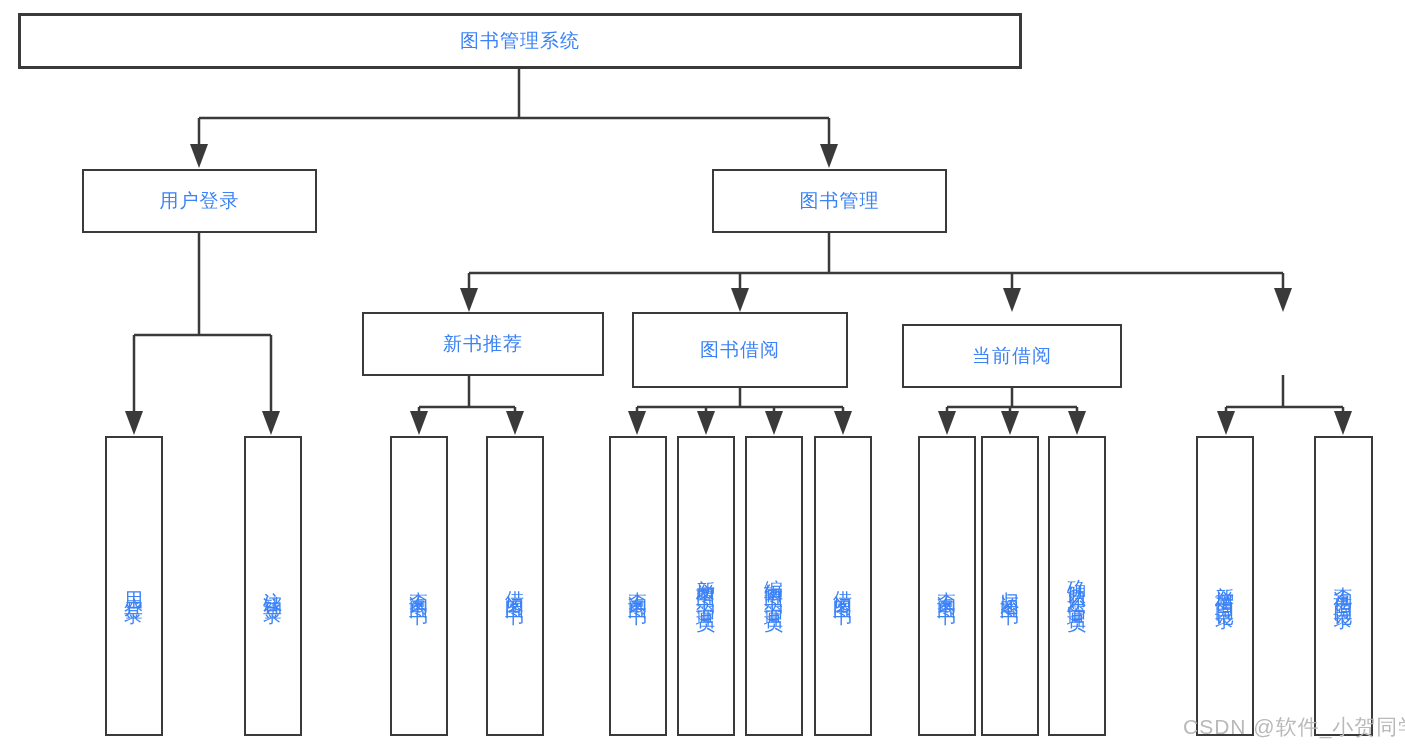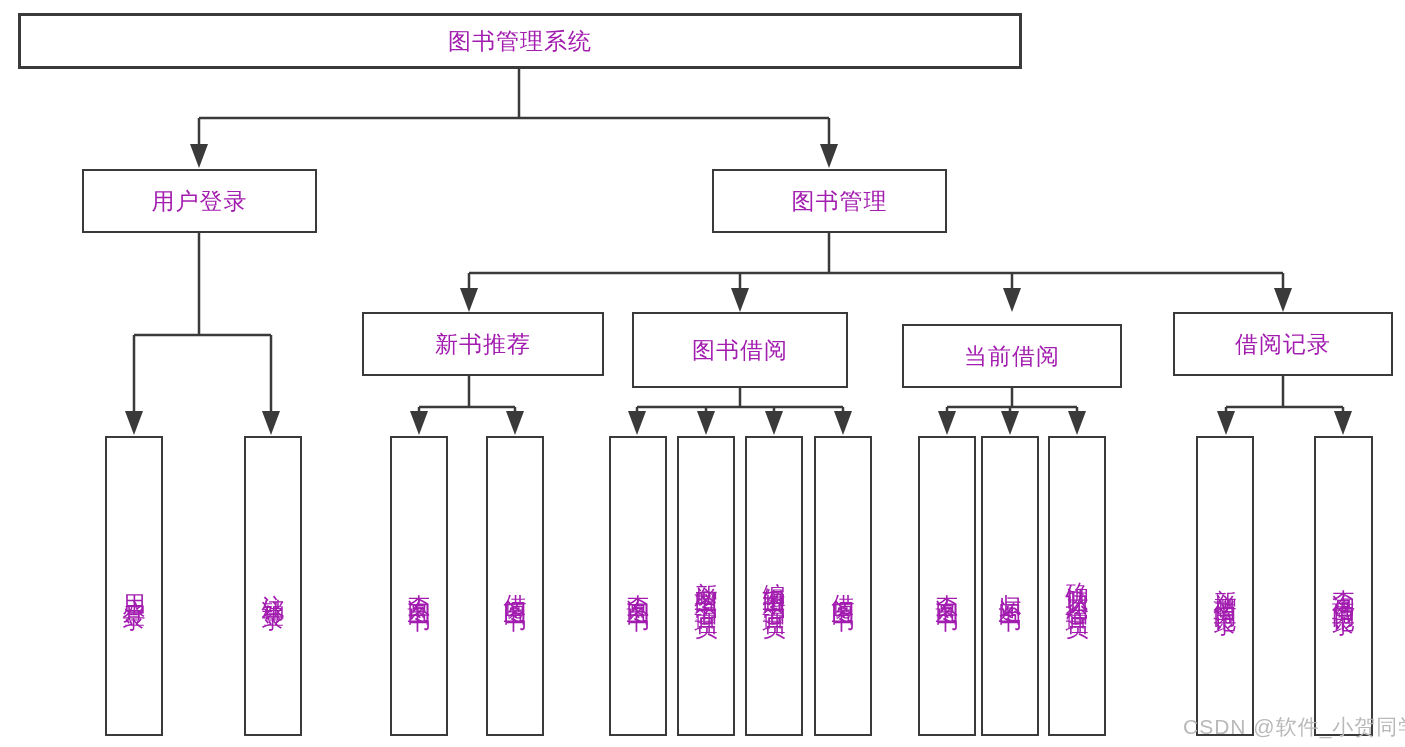--- a/index.html
+++ b/index.html
@@ -10,22 +10,22 @@
     font-family:"Liberation Sans", sans-serif;
     overflow:hidden;
   }
   #wires { position:absolute; left:0; top:0; z-index:0; }
   .box {
     position:absolute;
     box-sizing:border-box;
     background:#ffffff;
     border:2.5px solid #3a3a3a;
     display:flex; align-items:center; justify-content:center;
-    color:#a21caf;
-    font-size:23px;
+    color:#3b82f6;
+    font-size:19px;
     letter-spacing:1px;
     z-index:1;
     white-space:nowrap;
   }
   .box.root { border-width:3px; }
   .vbox span {
     writing-mode:vertical-rl;
     text-orientation:mixed;
     letter-spacing:5px;
     line-height:1;
@@ -121,23 +121,20 @@
 
   <div class="box n-newrec">
     <span>新书推荐</span>
   </div>
   <div class="box n-borrow">
     <span>图书借阅</span>
   </div>
   <div class="box n-curr">
     <span>当前借阅</span>
   </div>
-  <div class="box n-record">
-    <span>借阅记录</span>
-  </div>
 
   <div class="box vbox v1">
     <span>用户登录</span>
   </div>
   <div class="box vbox v2">
     <span>注销登录</span>
   </div>
   <div class="box vbox v3">
     <span>查询图书</span>
   </div>

